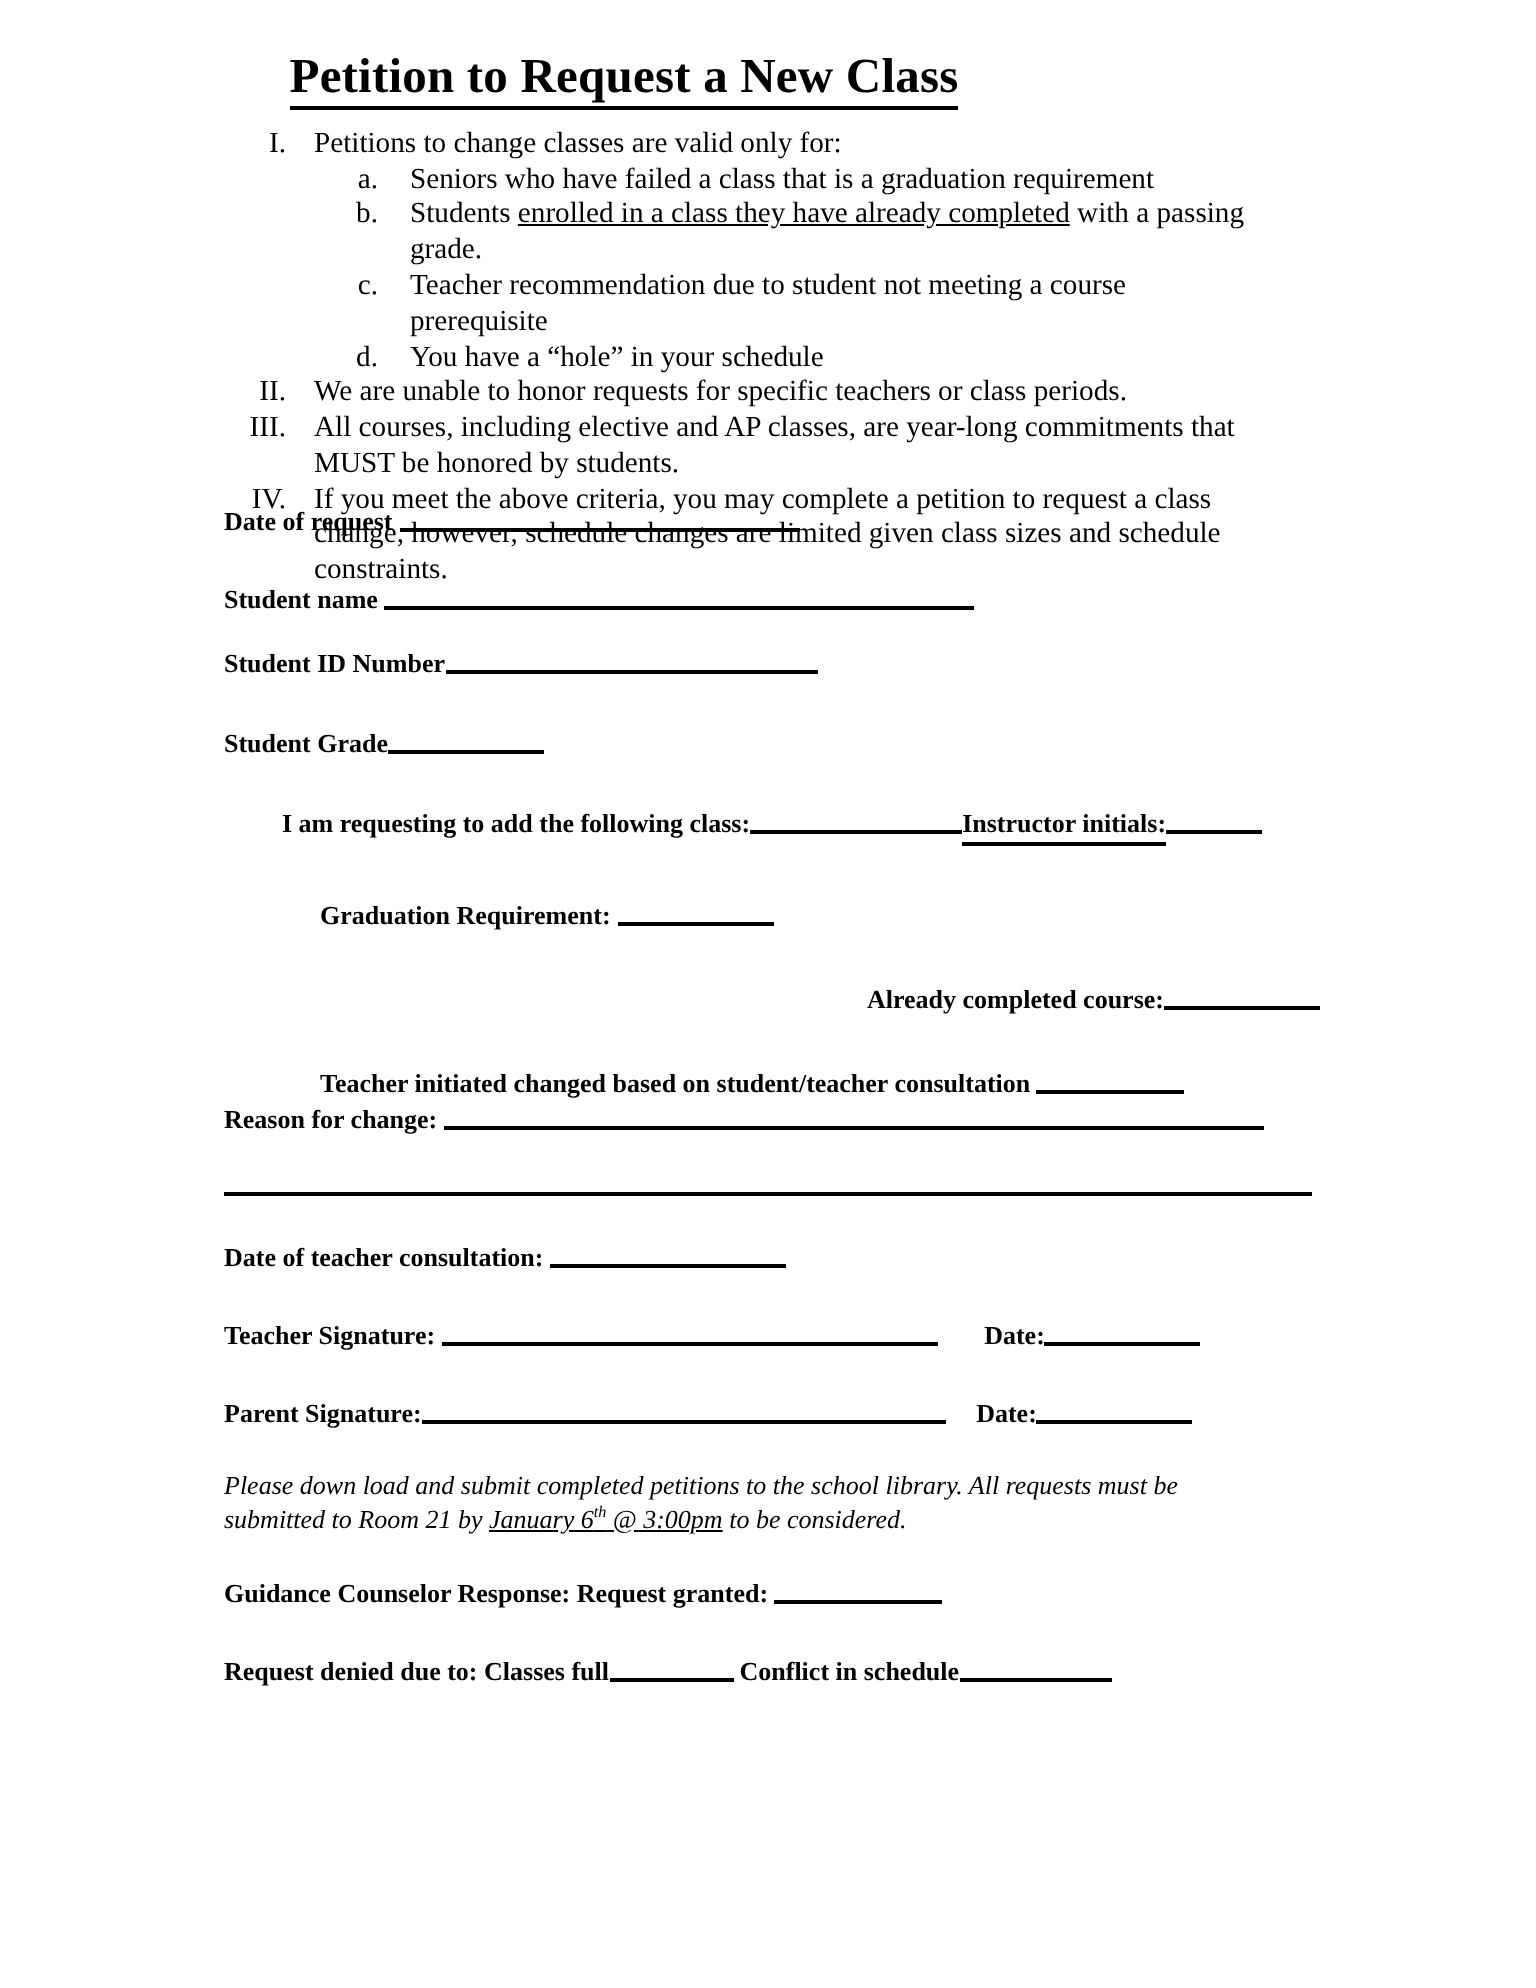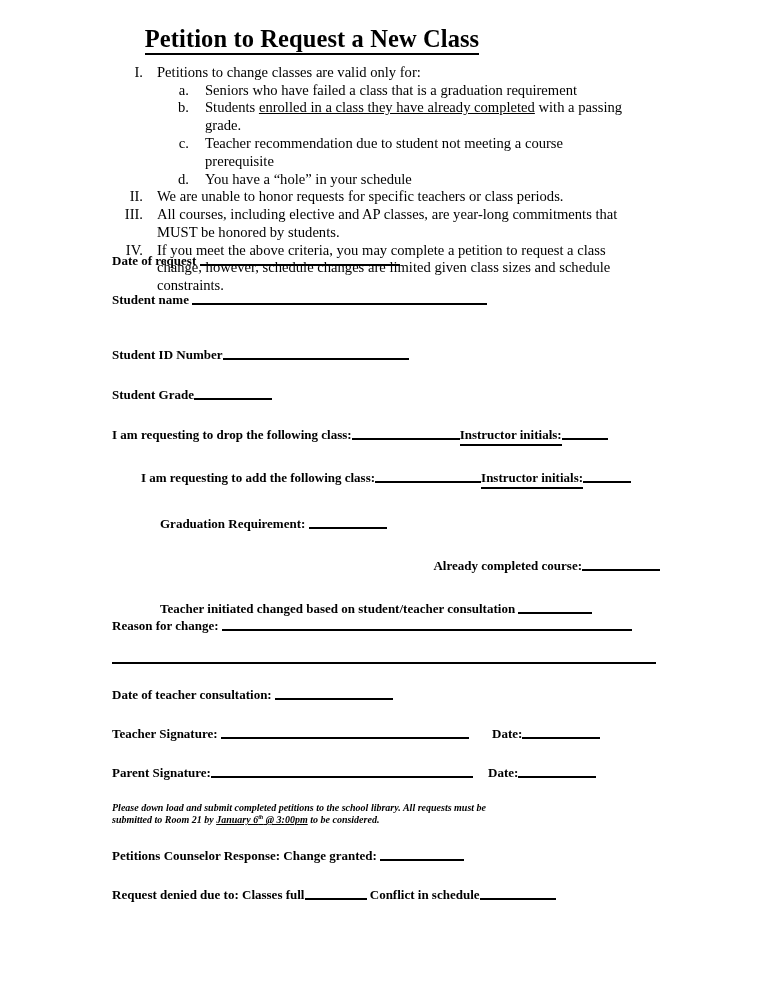--- a/index.html
+++ b/index.html
@@ -114,22 +114,22 @@
   .ul-run {
     border-bottom: 2px solid #000;
     display: inline-block;
     padding-bottom: 1px;
   }
 
   .indent1 { padding-left: 48px; }
 
   .ital {
     font-style: italic;
-    font-weight: bold;
-    font-size: 10px;
+    font-weight: normal;
+    font-size: 13px;
     line-height: 1.25;
     white-space: normal;
   }
   .ital .u { text-decoration: underline; }
   sup { font-size: 0.62em; vertical-align: super; line-height: 0; }
 
   .fullrule {
     border-bottom: 2px solid #000;
     width: 544px;
     height: 0;
@@ -189,31 +189,28 @@
     <div class="frow">
       <span>Date of request</span>
       <span class="blank" style="width:200px;"></span>
     </div>
 
     <div class="frow" style="margin-top:22px;">
       <span>Student name</span>
       <span class="blank" style="width:295px;"></span>
     </div>
 
-    <div class="frow" style="margin-top:38px;">
+    <div class="frow" style="margin-top:15px;">
       <span>Student ID Number</span><span class="blank" style="width:186px;"></span>
     </div>
 
     <div class="frow" style="margin-top:22px;">
       <span>Student Grade</span><span class="blank" style="width:78px;"></span>
     </div>
 
-    <div class="frow" style="margin-top:23px;">
-      <span>I am requesting to drop the following class:</span><span class="blank" style="width:108px;"></span><span class="ul-run">Instructor initials:</span><span class="blank" style="width:46px;"></span>
-    </div>
 
     <div class="frow" style="margin-top:23px;text-align:center;">
       <span>I am requesting to add the following class:</span><span class="blank" style="width:106px;"></span><span class="ul-run">Instructor initials:</span><span class="blank" style="width:48px;"></span>
     </div>
 
 
     <div class="frow indent1" style="margin-top:26px;">
       <span>Graduation Requirement:</span>
       <span class="blank" style="width:78px;"></span>
     </div>
@@ -251,21 +248,21 @@
       <span>Parent Signature:</span><span class="blank" style="width:262px;"></span>
       <span style="display:inline-block;width:12px;"></span><span>Date:</span><span class="blank" style="width:78px;"></span>
     </div>
 
     <div class="ital" style="margin-top:20px;width:548px;">
       <span>Please down load and submit completed petitions to the school library.  All requests must be</span><br>
       <span>submitted to Room 21  by </span><span class="u"><span>January 6</span><sup>th</sup><span>  @ 3:00pm</span></span><span> to be considered.</span>
     </div>
 
     <div class="frow" style="margin-top:20px;">
-      <span>Petitions Counselor Response:  Change granted:</span>
+      <span>Guidance Counselor Response:  Request granted:</span>
       <span class="blank" style="width:84px;"></span>
     </div>
 
     <div class="frow" style="margin-top:22px;">
       <span>Request denied due to: Classes full</span><span class="blank" style="width:62px;"></span>
       <span>Conflict in schedule</span><span class="blank" style="width:76px;"></span>
     </div>
 
   </div>
 </div>

